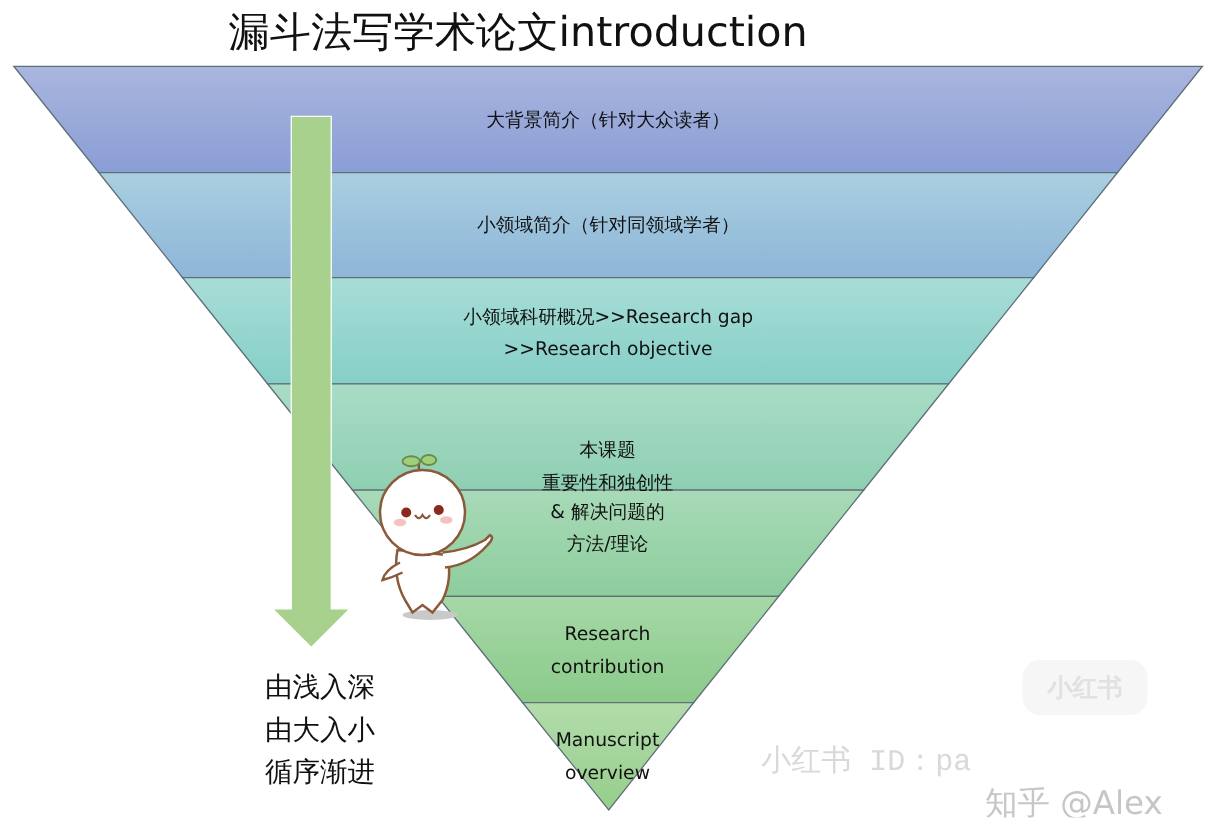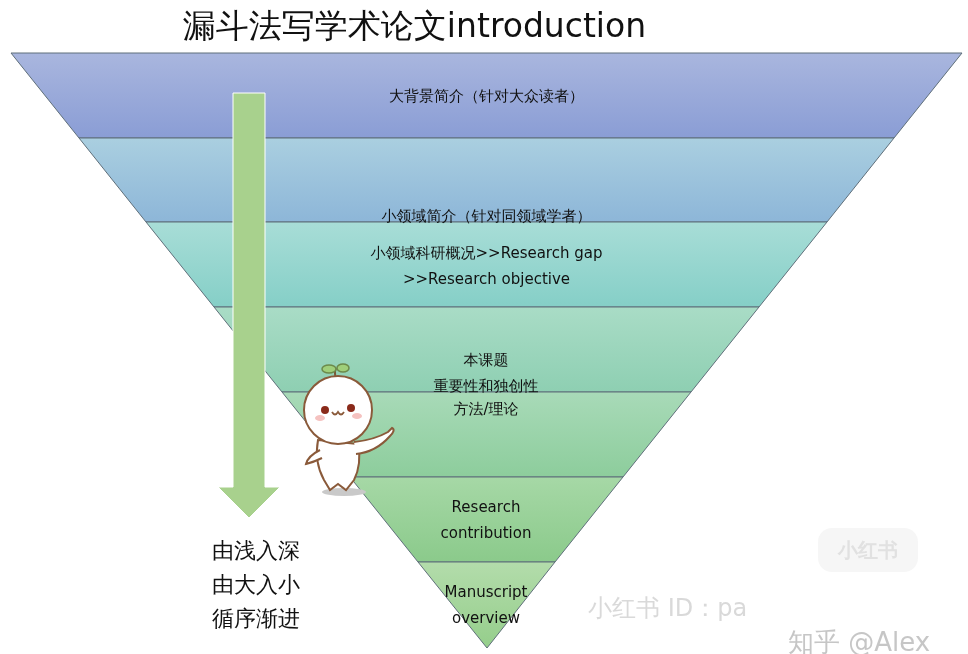--- a/index.html
+++ b/index.html
@@ -2,21 +2,21 @@
 <html><head>
 <meta charset="utf-8">
 <style>
   html,body{margin:0;padding:0;background:#ffffff;}
   body{width:968px;height:654px;position:relative;overflow:hidden;font-family:"DejaVu Sans","Liberation Sans",sans-serif;}
   .title{position:absolute;left:0;top:4px;width:829px;text-align:center;font-size:33px;color:#111;font-family:"DejaVu Sans",sans-serif;letter-spacing:0px;}
   svg.funnel{position:absolute;left:0;top:0;}
   .label{position:absolute;text-align:center;color:#111;font-size:15px;line-height:26px;}
   .label.en{font-family:"DejaVu Sans","Liberation Sans",sans-serif;}
   .side{position:absolute;left:212px;top:534px;font-size:22px;line-height:34px;color:#111;font-family:"DejaVu Serif",serif;}
-  .wm1{position:absolute;left:588px;top:592px;font-size:24px;color:rgba(210,210,210,0.85);}
+  .wm1{position:absolute;left:609px;top:592px;font-size:24px;color:rgba(210,210,210,0.85);font-family:Liberation Mono, monospace;}
   .wm2{position:absolute;left:788px;top:592px;font-size:26px;color:rgba(195,195,195,0.95);margin-top:33px;}
   .wmbadge{position:absolute;left:818px;top:528px;width:100px;height:44px;border-radius:14px;background:rgba(240,240,240,0.6);color:rgba(225,225,225,1);font-size:20px;text-align:center;line-height:44px;font-weight:bold;}
   .mascot{position:absolute;left:296px;top:362px;}
 </style>
 </head>
 <body>
 
 <div class="title">漏斗法写学术论文introduction</div>
 
 <svg class="funnel" width="968" height="654" viewBox="0 0 968 654">
@@ -62,32 +62,33 @@
   </g>
 
   <g>
     <polygon fill="#a8d18d" points="233,93 265,93 265,487 280,487 249,518 218,487 233,487" stroke="#ffffff" stroke-width="1"></polygon>
   </g>
 </svg>
 
 <div class="label" style="left:200px;top:83px;width:573px;">
   <div>大背景简介（针对大众读者）</div>
 </div>
-<div class="label" style="left:200px;top:167px;width:573px;margin-top:36px;">
+<div class="label" style="left:200px;top:167px;width:573px;">
   <div>小领域简介（针对同领域学者）</div>
 </div>
 <div class="label en" style="left:200px;top:240px;width:573px;">
   <div>小领域科研概况&gt;&gt;Research gap</div>
   <div>&gt;&gt;Research objective</div>
 </div>
 <div class="label" style="left:286px;top:315px;width:400px;margin-top:32px;">
   <div>本课题</div>
   <div>重要性和独创性</div>
 </div>
 <div class="label en" style="left:336px;top:396px;width:300px;">
+  <div>&amp; 解决问题的</div>
   <div>方法/理论</div>
 </div>
 <div class="label en" style="left:386px;top:494px;width:200px;">
   <div>Research</div>
   <div>contribution</div>
 </div>
 <div class="label en" style="left:406px;top:579px;width:160px;">
   <div>Manuscript</div>
   <div>overview</div>
 </div>

